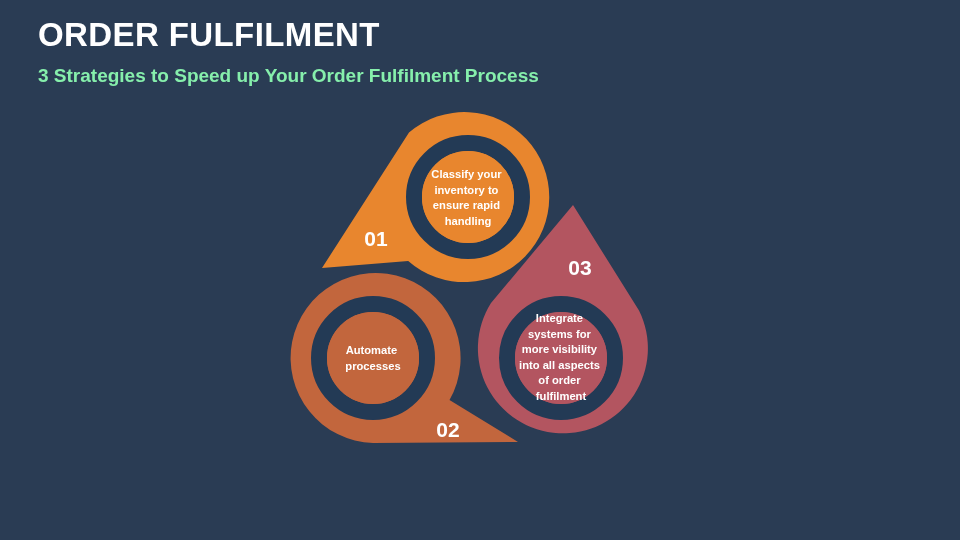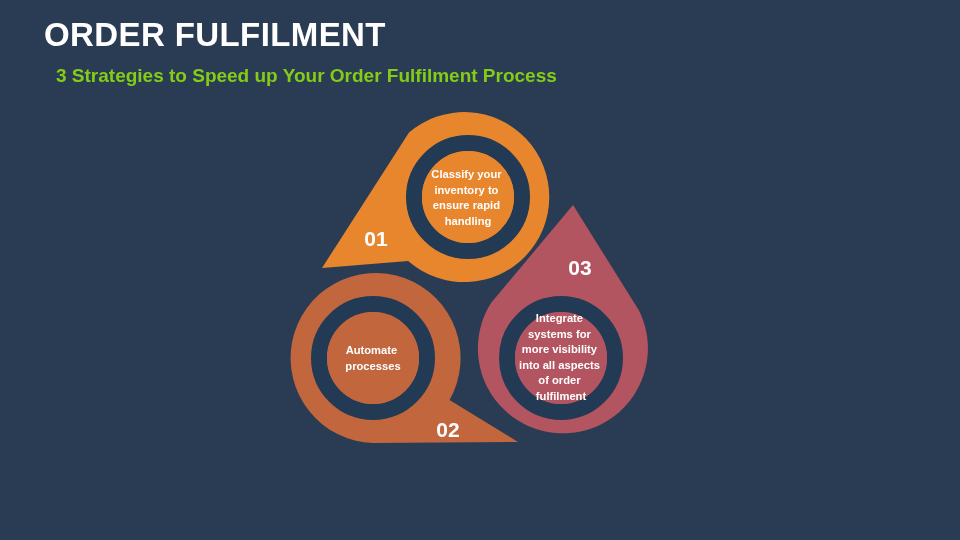--- a/index.html
+++ b/index.html
@@ -13,41 +13,41 @@
     font-family: "Liberation Sans", sans-serif;
   }
   #slide {
     position: relative;
     width: 960px;
     height: 540px;
     background: #2a3c54;
   }
   #title-block {
     position: absolute;
-    left: 44px;
+    left: 38px;
     top: 16px;
     width: 880px;
   }
   #page-title {
     font-family: "Liberation Sans", sans-serif;
     font-size: 33px;
     font-weight: bold;
     color: #ffffff;
     letter-spacing: 0.4px;
     line-height: 1.15;
     margin: 0;
     white-space: nowrap;
   }
   #page-subtitle {
     font-family: "Liberation Sans", sans-serif;
     font-size: 19px;
     font-weight: bold;
-    color: #84cc16;
+    color: #86efac;
     line-height: 1.2;
-    margin: 11px 0 0 12px;
+    margin: 11px 0 0 0;
     white-space: nowrap;
   }
   #diagram-wrap {
     position: absolute;
     left: 0;
     top: 0;
     width: 960px;
     height: 500px;
   }
   svg.diagram {

